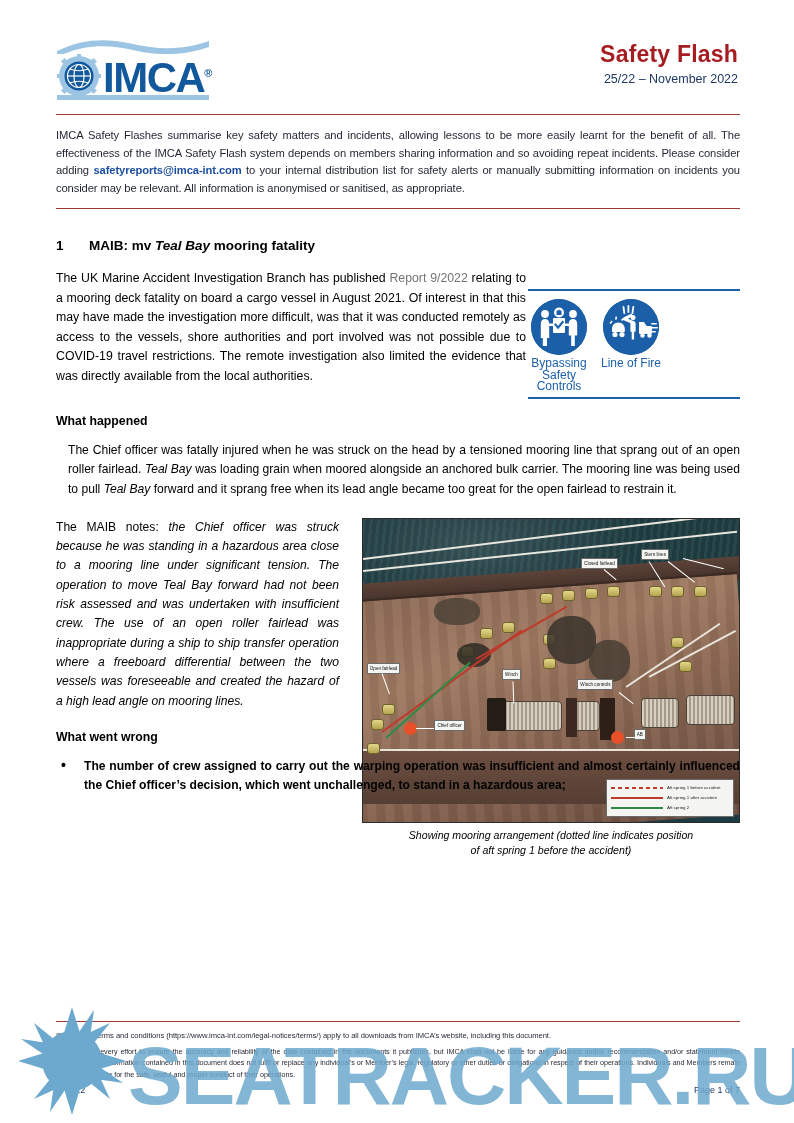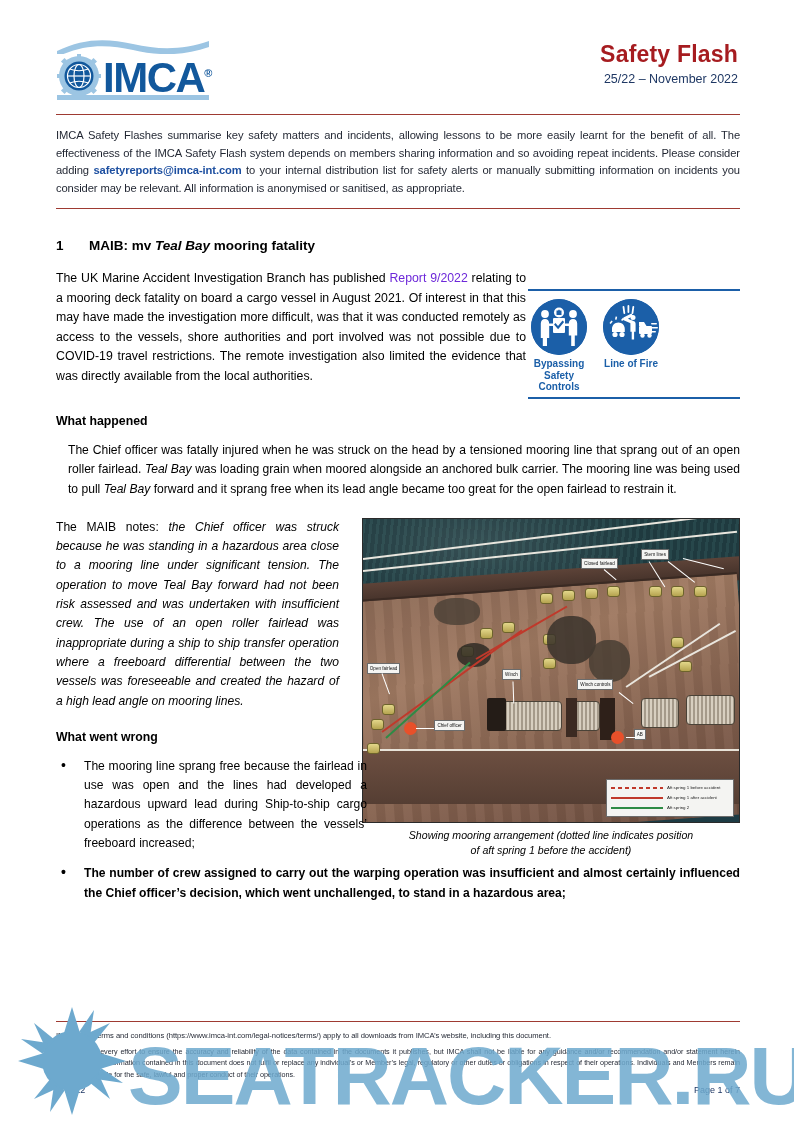--- a/index.html
+++ b/index.html
@@ -125,21 +125,21 @@
     position: relative;
     min-height: 125px;
   }
   .col-left {
     width: 470px;
     font-size: 12.3px;
     line-height: 19.5px;
     text-align: justify;
     color: #000;
   }
-  .col-left a { color: #6d28d9; text-decoration: none; }
+  .col-left a { color: #737373; text-decoration: none; }
 
   
   .lsr-box {
     position: absolute;
     right: 0; top: 20px;
     width: 212px;
     border-top: 2.5px solid #1b5fa8;
     border-bottom: 2.5px solid #1b5fa8;
     padding: 6px 0 4px 0;
     display: flex;
@@ -158,24 +158,24 @@
   .lsr-item { width: 62px; text-align: center; }
   .lsr-icon {
     width: 56px; height: 56px;
     border-radius: 50%;
     background: #1b5fa8;
     margin: 0 auto 3px auto;
     position: relative;
     overflow: hidden;
   }
   .lsr-cap {
-    font-size: 10px;
+    font-size: 12px;
     color: #1b5fa8;
     line-height: 11.5px;
-    font-weight: bold;
+    font-weight: normal;
   }
 
   h3.sub-h {
     font-size: 12.3px;
     font-weight: bold;
     margin: 20px 0 13px 0;
   }
 
   p.body {
     margin: 0 0 0 12px;
@@ -578,21 +578,20 @@
           <div>Showing mooring arrangement (dotted line indicates position</div>
           <div>of aft spring 1 before the accident)</div>
         </div>
       </div>
 
       <div class="narrow-col"><span>The MAIB notes: </span><em>the Chief officer was struck because he was standing in a hazardous area close to a mooring line under significant tension. The operation to move Teal Bay forward had not been risk assessed and was undertaken with insufficient crew. The use of an open roller fairlead was inappropriate during a ship to ship transfer operation where a freeboard differential between the two vessels was foreseeable and created the hazard of a high lead angle on mooring lines.</em></div>
 
       <h3 class="sub-h" style="margin-top:19px;">What went wrong</h3>
 
       <ul class="bullets">
-        <li class="narrow-col" style="width:311px; padding-left:28px;">The mooring line sprang free because the fairlead in use was open and the lines had developed a hazardous upward lead during Ship-to-ship cargo operations as the difference between the vessels’ freeboard increased;</li>
         <li style="width:684px;font-weight:bold;">The number of crew assigned to carry out the warping operation was insufficient and almost certainly influenced the Chief officer’s decision, which went unchallenged, to stand in a hazardous area;</li>
       </ul>
     </div>
   </div>
 
   <div class="footer">
     <p class="terms">IMCA store terms and conditions (https://www.imca-int.com/legal-notices/terms/) apply to all downloads from IMCA’s website, including this document.</p>
     <p class="terms small2">IMCA makes every effort to ensure the accuracy and reliability of the data contained in the documents it publishes, but IMCA shall not be liable for any guidance and/or recommendation and/or statement herein contained. The information contained in this document does not fulfil or replace any individual’s or Member’s legal, regulatory or other duties or obligations in respect of their operations. Individuals and Members remain solely responsible for the safe, lawful and proper conduct of their operations.</p>
     <div class="footer-row">
       <span>© 2022</span>

